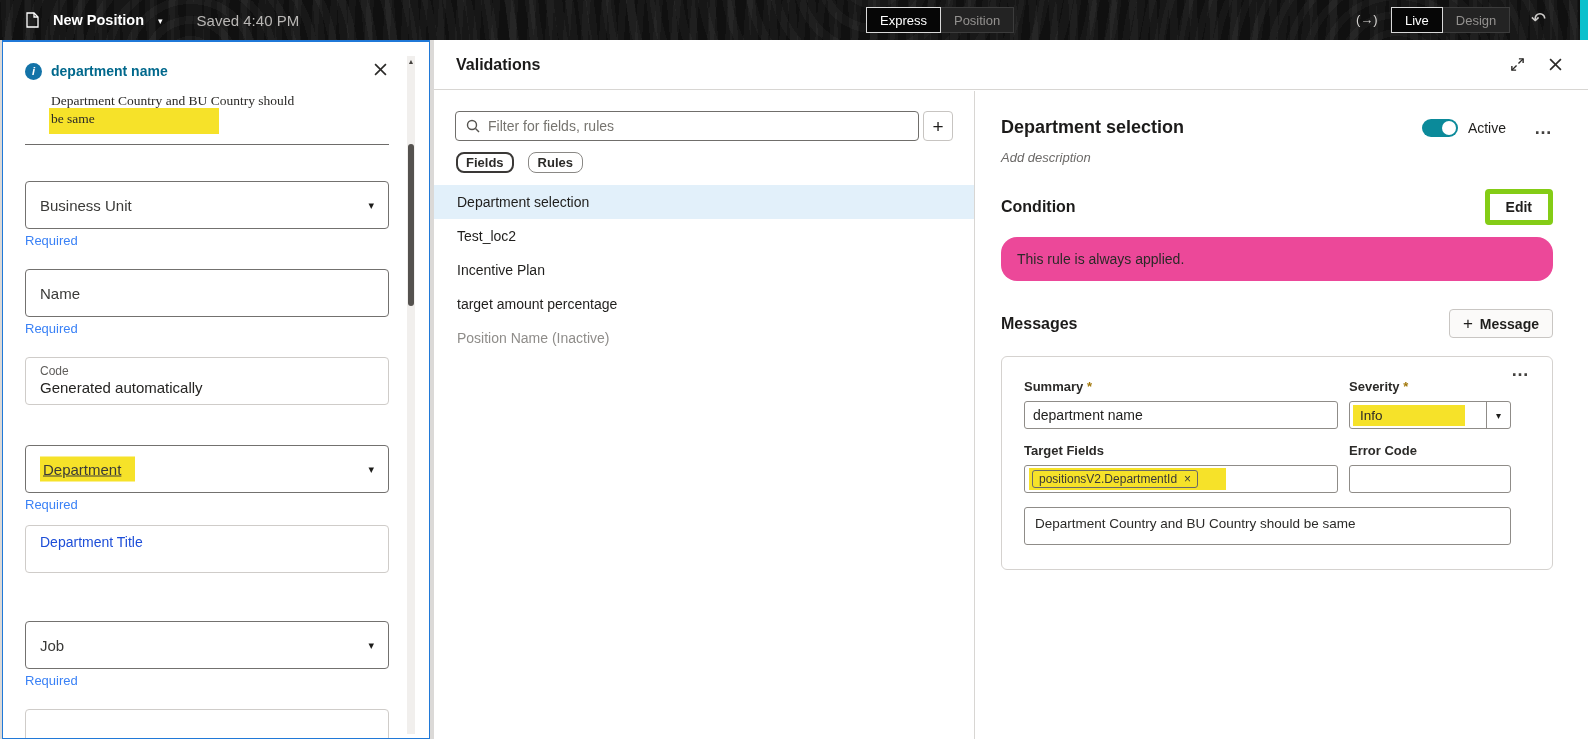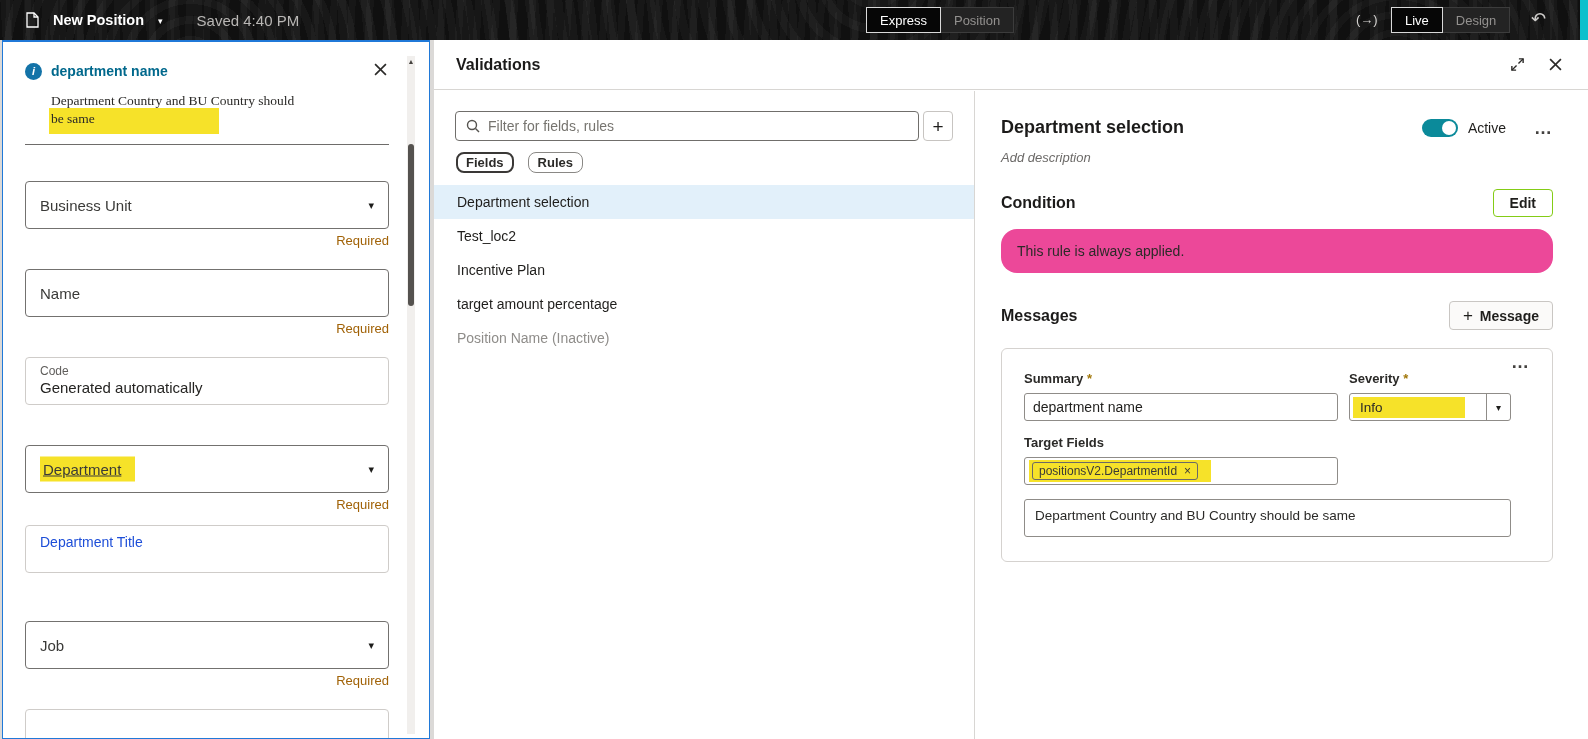--- a/index.html
+++ b/index.html
@@ -44,21 +44,21 @@
   .hl-bar { position:absolute; left:24px; top:16px; width:170px; height:26px; background:#f6e229; z-index:0; }
   .banner-body span { position:relative; z-index:1;font-family:Liberation Serif, serif; }
 
   .fld { position:relative; border:1px solid #73716f; border-radius:4px; height:48px; background:transparent; }
   .fld.light { border-color:#cfccc9; }
   .fld-label { position:absolute; left:14px; top:50%; transform:translateY(-50%); font-size:15px; color:#3a3a38; }
   .fld-label.top { top:8px; transform:none; font-size:14px; color:#1d4ed8; }
   .mini-label { position:absolute; left:14px; top:6px; font-size:12px; color:#5f5d5b; }
   .fld-value { position:absolute; left:14px; top:21px; font-size:15px; color:#252422; }
   .fld .chev { position:absolute; right:14px; top:50%; transform:translateY(-50%); font-size:11px; color:#1c1c1a; }
-  .required { text-align:right; font-size:13px; color:#a16207; margin-top:4px; height:18px; }
+  .required { font-size:13px; color:#3b82f6; margin-top:4px; height:18px; }
   .hl-label { background:#f6e229; padding:4px 14px 4px 3px;text-decoration:underline; }
   .mt36{margin-top:36px;} .mt18{margin-top:18px;} .mt40{margin-top:40px;} .mt10{margin-top:10px;} .mt48{margin-top:48px;}
 
   .fscroll { position:absolute; top:14px; right:14px; width:8px; bottom:4px; background:#f1efed; }
   .fscroll .sarrow { position:absolute; top:2px; left:0; width:8px; text-align:center; font-size:7px; color:#44423f; }
   .fscroll .thumb { position:absolute; top:88px; height:162px; left:1px; width:6px; background:#55524f; border-radius:3px; }
 
   
   .val-panel { position:absolute; top:0; left:434px; right:0; bottom:0; background:#fff; }
   .val-header { height:50px; border-bottom:1px solid #d8d6d3; display:flex; align-items:center; padding:0 26px 0 22px; }
@@ -87,21 +87,21 @@
   .detail-title-row { display:flex; align-items:center; }
   .detail-title { font-size:18px; font-weight:700; color:#1c1b1a; }
   .toggle { width:36px; height:18px; border-radius:9px; background:#0b8a9a; position:relative; margin-left:auto; cursor:pointer; }
   .toggle .knob { position:absolute; top:2px; right:2px; width:14px; height:14px; border-radius:50%; background:#fff; }
   .active-label { font-size:14px; color:#1f1e1c; margin-left:10px; }
   .dots { margin-left:28px; font-weight:700; font-size:18px; color:#43413f; letter-spacing:1px; cursor:pointer; line-height:10px; }
   .desc { margin-top:12px; font-style:italic; font-size:13px; color:#6b6967; }
   .sec-row { display:flex; align-items:center; margin-top:24px; }
   .sec-row.msg { margin-top:28px; }
   .sec-heading { font-size:16px; font-weight:700; color:#1c1b1a; }
-  .edit-btn { margin-left:auto; border:1px solid #84cc16; background:#fff; border-radius:4px; padding:5px 16px;
+  .edit-btn { margin-left:auto; border:5px solid #84cc16; background:#fff; border-radius:4px; padding:5px 16px;
     font-size:14px; font-weight:700; color:#1f1e1c; font-family:inherit; cursor:pointer; }
   .cond-box { margin-top:12px; background:#ec4899; border-radius:16px; padding:14px 16px; font-size:14px; color:#2b2a28; }
   .msg-add-btn { margin-left:auto; border:1px solid #c9c6c3; background:#fbfaf9; border-radius:4px; padding:5px 13px;
     font-size:14px; font-weight:700; color:#1f1e1c; font-family:inherit; display:flex; align-items:center; gap:7px; cursor:pointer; }
   .msg-add-btn .plus { font-size:17px; font-weight:400; line-height:1; }
 
   .msg-card { margin-top:18px; border:1px solid #d5d2cf; border-radius:6px; padding:14px 22px 24px; position:relative; }
   .card-dots { position:absolute; top:8px; right:22px; }
   .mrow { display:flex; margin-top:14px; }
   .mrow.first { margin-top:8px; }
@@ -109,21 +109,21 @@
   .flabel { font-size:13px; font-weight:700; color:#2b2a28; margin-bottom:7px; }
   .ast { color:#a1770a; font-weight:700; }
   .inp { height:28px; border:1px solid #8f8c88; border-radius:3px; font-size:14px; padding:0 8px; width:100%;
     color:#1f1e1c; font-family:inherit; background:#fff; }
   .sel { position:relative; height:28px; border:1px solid #8f8c88; border-radius:3px; display:flex; align-items:center;
     padding-left:3px; cursor:pointer; background:#fff; }
   .hl-sev { background:#f6e229; display:inline-block; width:112px; padding:3px 0 3px 7px; font-size:13.5px; color:#2b2a28; }
   .sel-btn { position:absolute; right:0; top:0; bottom:0; width:24px; border-left:1px solid #8f8c88;
     display:flex; align-items:center; justify-content:center; font-size:10px; color:#1f1e1c; }
   .chips-inp { height:28px; border:1px solid #8f8c88; border-radius:3px; display:flex; align-items:center; padding-left:4px; background:#fff; }
-  .chipwrap { background:#f6e229; display:inline-flex; align-items:center; padding:2px 13px 2px 3px; }
+  .chipwrap { background:#f6e229; display:inline-flex; align-items:center; padding:2px 28px 2px 3px; }
   .tchip { border:1px solid #6b6967; border-radius:3px; padding:1px 6px; font-size:12px; color:#3a3937;
     display:inline-flex; align-items:center; gap:7px; cursor:pointer; }
   .chip-x { font-size:12px; cursor:pointer; }
   .textbox { width:487px; height:38px; border:1px solid #8f8c88; border-radius:3px; padding:8px 10px;
     font-size:13.5px; color:#2b2a28; background:#fff; }
 </style>
 </head>
 <body>
 
 <div class="screen">
@@ -353,20 +353,24 @@
                 <div class="flabel">Target Fields</div>
                 <div class="chips-inp">
                   <span class="chipwrap">
                     <span class="tchip">
                       <span>positionsV2.DepartmentId</span>
                       <span class="chip-x">×</span>
                     </span>
                   </span>
                 </div>
               </div>
+              <div class="c2">
+                <div class="flabel">Error Code</div>
+                <input class="inp" type="text" style="">
+              </div>
             </div>
 
             <div class="mrow">
               <div>
                 <div class="textbox"><span>Department Country and BU Country should be same</span></div>
               </div>
             </div>
 
           </div>
         </div>

